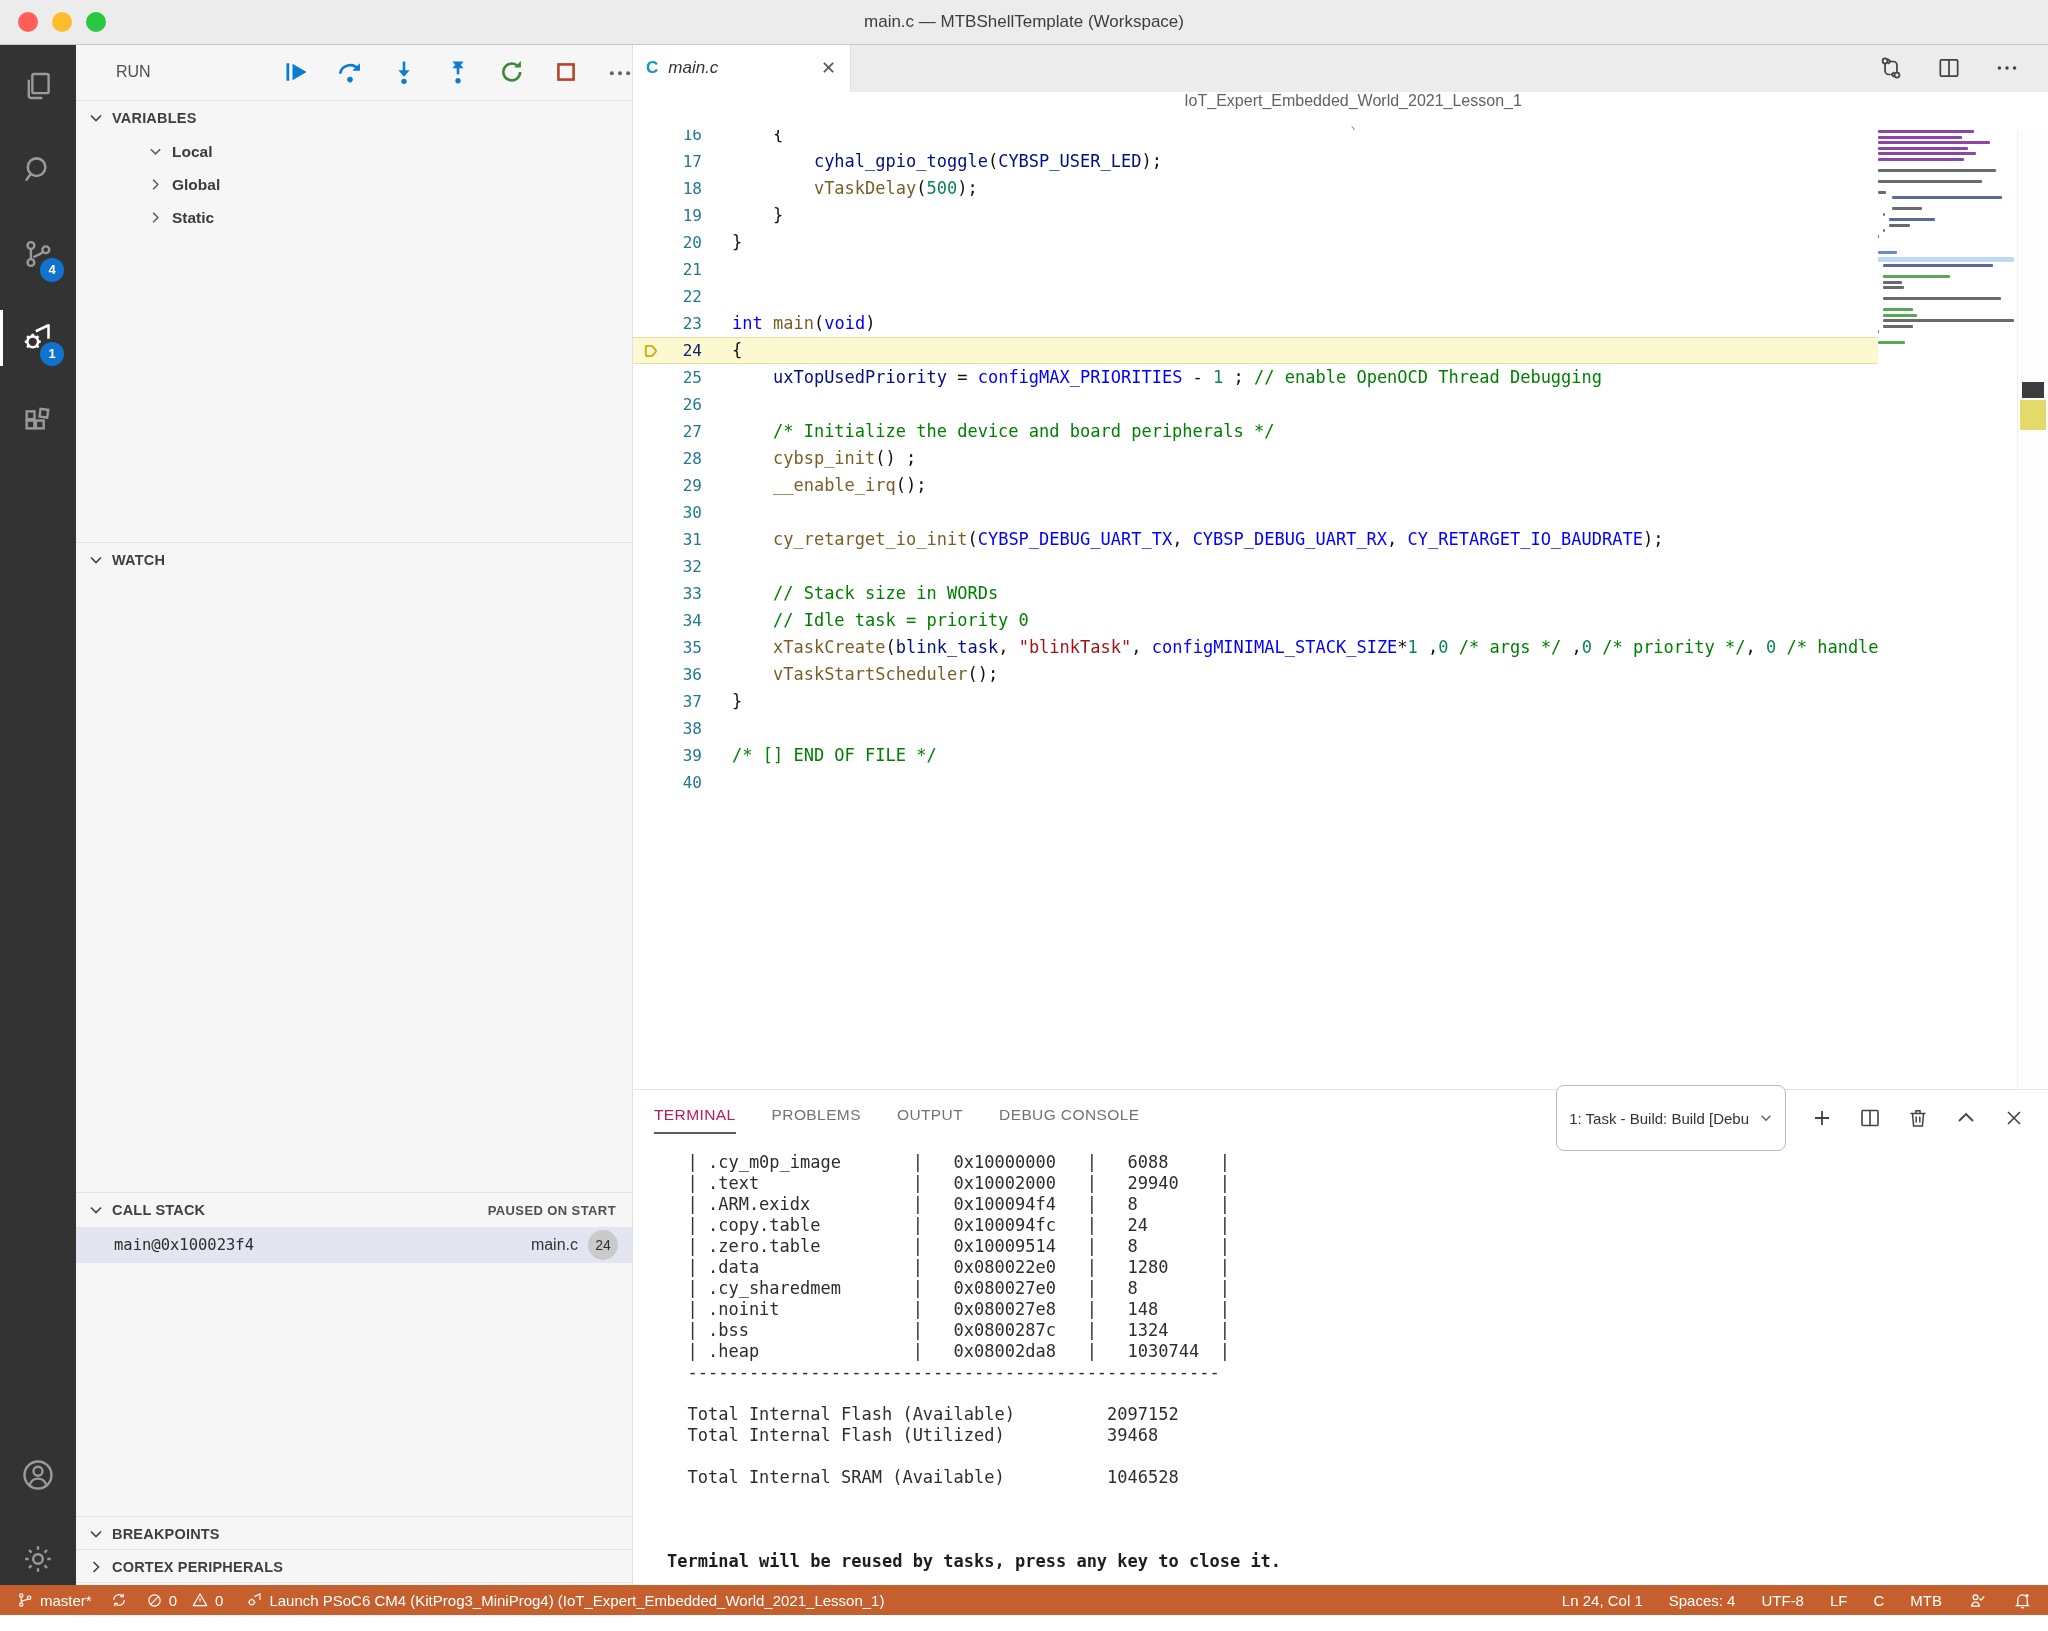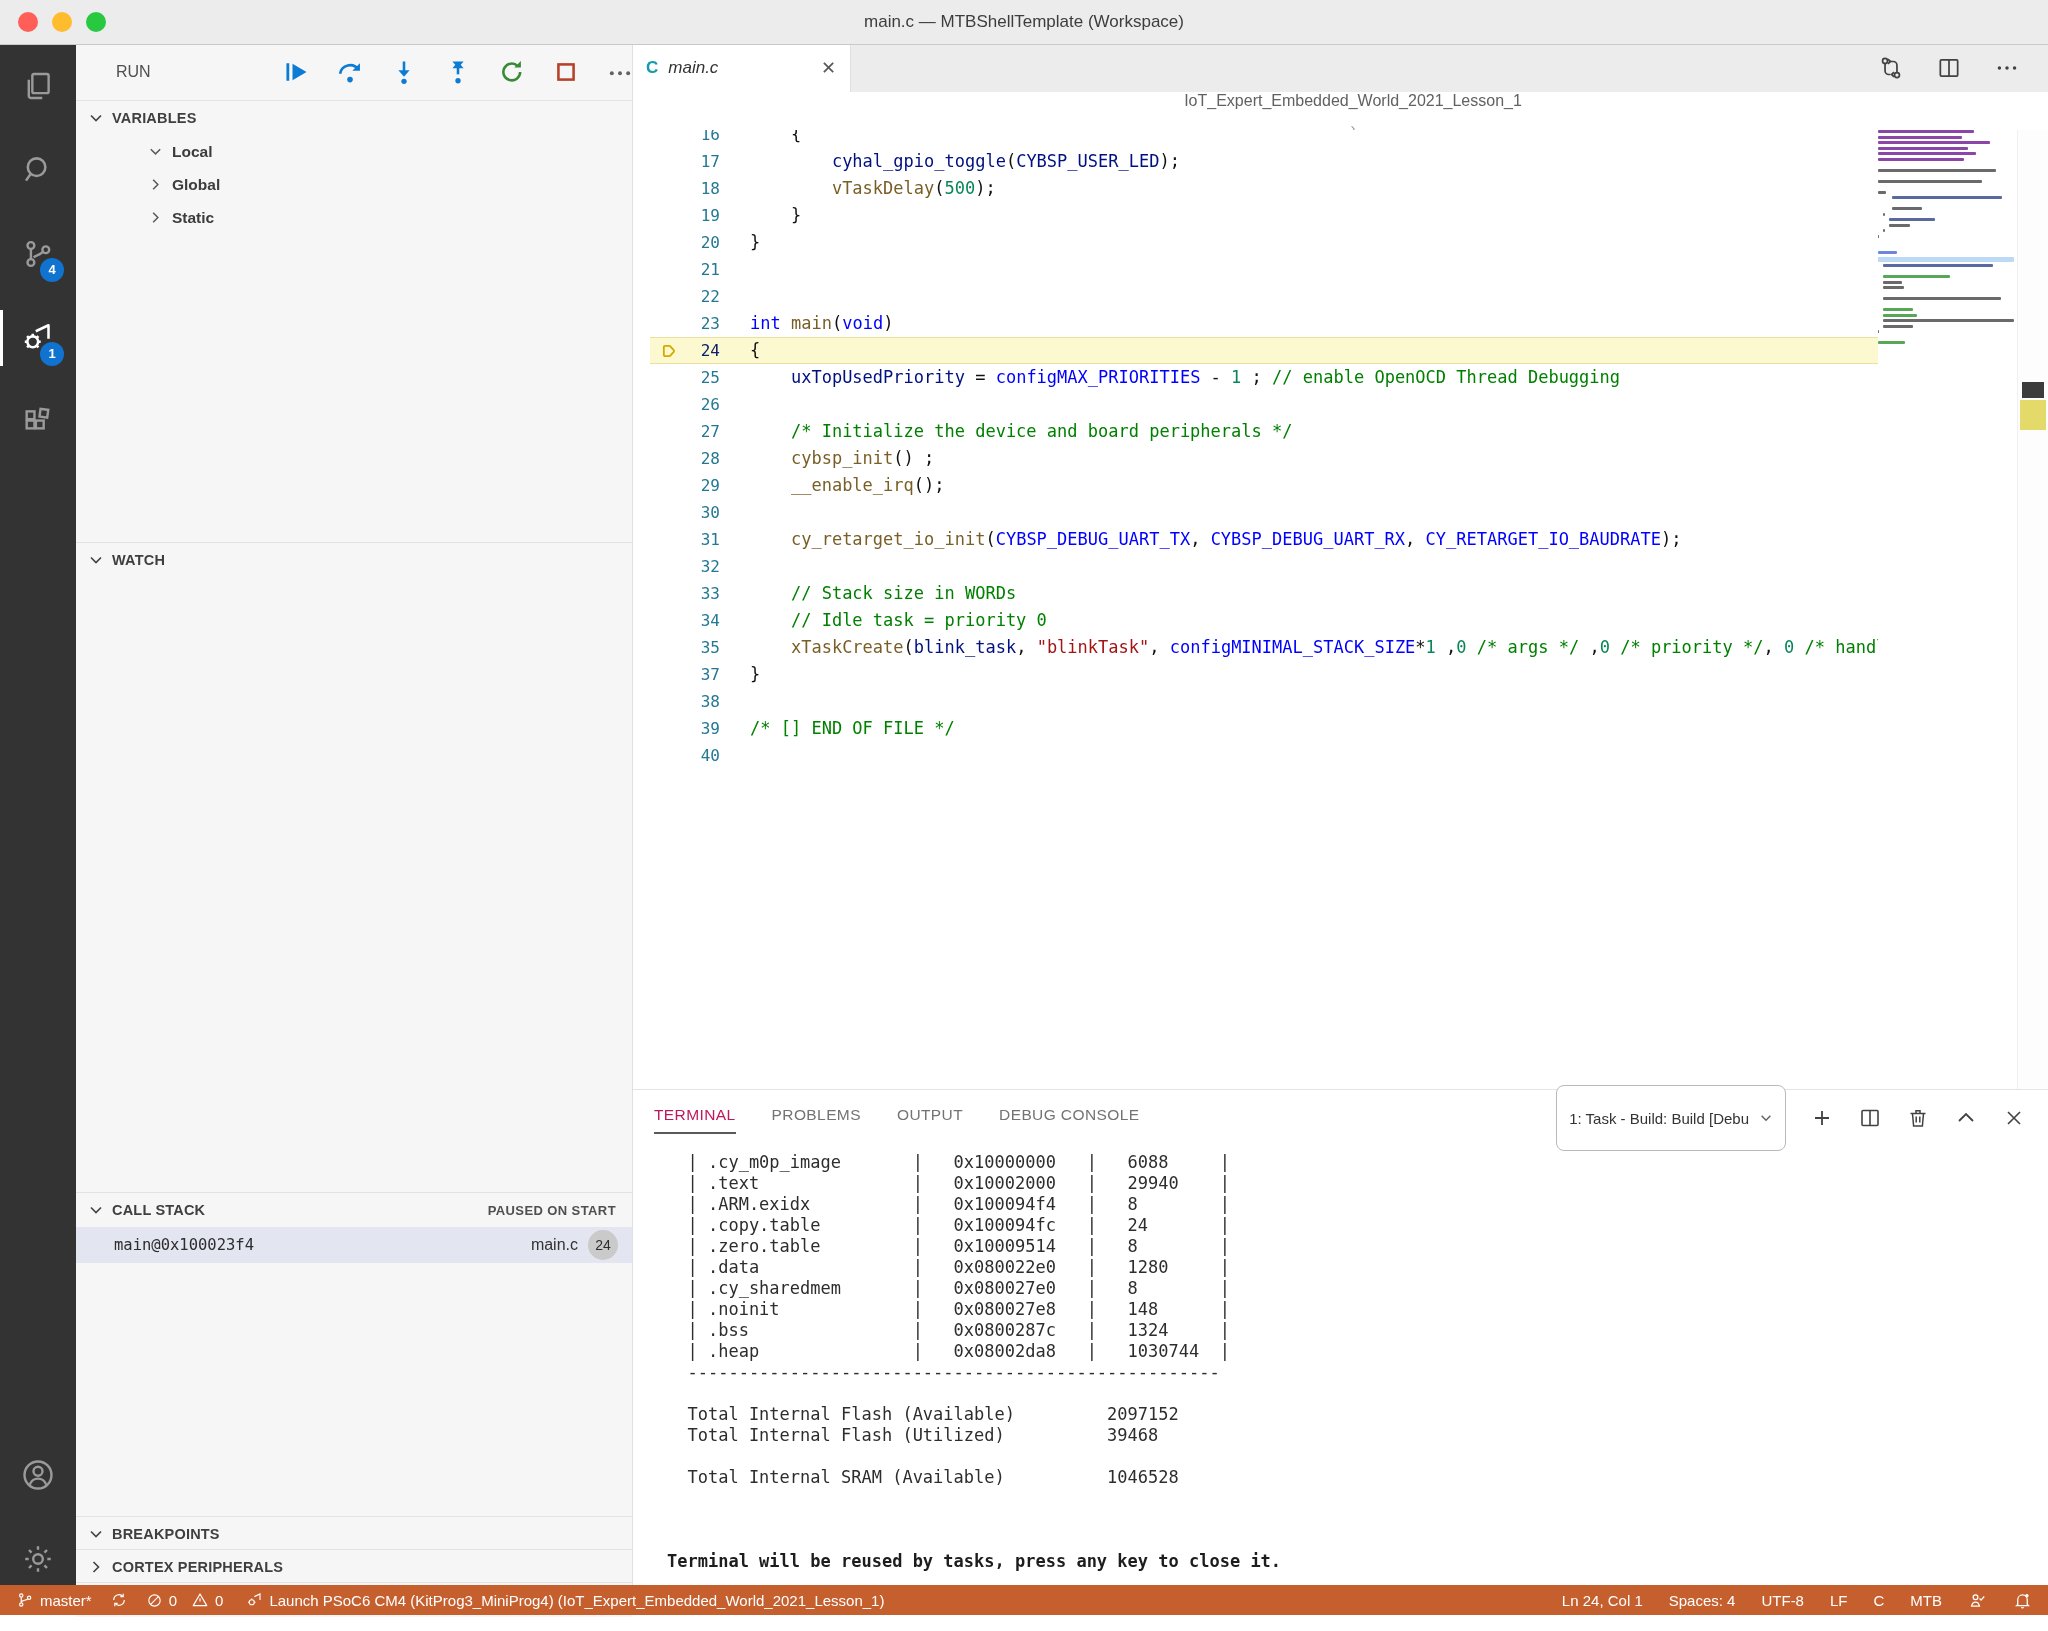--- a/index.html
+++ b/index.html
@@ -43,21 +43,21 @@
   .tabbar{position:absolute;top:0;left:0;right:0;height:48px;background:#ececec;display:flex;border-bottom:1px solid #e4e4e4;}
   .tab{width:190px;background:#ffffff;display:flex;align-items:center;padding:0 14px;gap:10px;border-right:1px solid #e0e0e0;}
   .tab-label{font-size:17px;font-style:italic;color:#333;}
   .tab-close{margin-left:auto;color:#5a5a5a;font-size:18px;}
   .cicon{font-weight:bold;font-size:17px;color:#149bab;font-family:"Liberation Sans",sans-serif;}
   .editor-actions{margin-left:auto;display:flex;align-items:center;gap:32px;padding-right:28px;color:#424242;}
   .breadcrumb{position:absolute;top:48px;left:0;right:0;height:38px;display:flex;align-items:center;
     padding-left:26px;font-size:16px;color:#616161;gap:9px;background:#fff;flex-direction:column;}
   .bc-sep{color:#9a9a9a;font-size:15px;}
   .code-area{position:absolute;top:86px;left:0;right:0;bottom:511px;overflow:hidden;background:#fff;}
-  .code-lines{margin-top:-9px;padding-left:18px;}
+  .code-lines{margin-top:-9px;}
   .code-line{height:27px;line-height:27px;display:flex;white-space:pre;
     font-family:"DejaVu Sans Mono",monospace;font-size:17px;color:#111;}
   .code-line.current{background:#fcf8cf;box-shadow:inset 0 1px 0 #e8e09f, inset 0 -1px 0 #e8e09f;}
   .gutter{width:100px;flex:none;text-align:right;padding-right:30px;box-sizing:border-box;
     color:#237893;font-size:16px;position:relative;}
   .gutter.active{color:#0b216f;}
   .pause-marker{position:absolute;left:10px;top:5px;}
   .ctext{flex:1;}
   .tk-pl{color:#111111;}.tk-kw{color:#0000ff;}.tk-fn{color:#795e26;}.tk-var{color:#001080;}
   .tk-mac{color:#0000ff;}.tk-num{color:#098658;}.tk-str{color:#a31515;}.tk-cm{color:#008000;}
@@ -373,20 +373,21 @@
         <div class="code-line"><span class="gutter">26</span><span class="ctext"></span></div>
         <div class="code-line"><span class="gutter">27</span><span class="ctext"><span class="tk-pl">    </span><span class="tk-cm">/* Initialize the device and board peripherals */</span></span></div>
         <div class="code-line"><span class="gutter">28</span><span class="ctext"><span class="tk-pl">    </span><span class="tk-fn">cybsp_init</span><span class="tk-pl">() ;</span></span></div>
         <div class="code-line"><span class="gutter">29</span><span class="ctext"><span class="tk-pl">    </span><span class="tk-fn">__enable_irq</span><span class="tk-pl">();</span></span></div>
         <div class="code-line"><span class="gutter">30</span><span class="ctext"></span></div>
         <div class="code-line"><span class="gutter">31</span><span class="ctext"><span class="tk-pl">    </span><span class="tk-fn">cy_retarget_io_init</span><span class="tk-pl">(</span><span class="tk-mac">CYBSP_DEBUG_UART_TX</span><span class="tk-pl">, </span><span class="tk-mac">CYBSP_DEBUG_UART_RX</span><span class="tk-pl">, </span><span class="tk-mac">CY_RETARGET_IO_BAUDRATE</span><span class="tk-pl">);</span></span></div>
         <div class="code-line"><span class="gutter">32</span><span class="ctext"></span></div>
         <div class="code-line"><span class="gutter">33</span><span class="ctext"><span class="tk-pl">    </span><span class="tk-cm">// Stack size in WORDs</span></span></div>
         <div class="code-line"><span class="gutter">34</span><span class="ctext"><span class="tk-pl">    </span><span class="tk-cm">// Idle task = priority 0</span></span></div>
         <div class="code-line"><span class="gutter">35</span><span class="ctext"><span class="tk-pl">    </span><span class="tk-fn">xTaskCreate</span><span class="tk-pl">(</span><span class="tk-var">blink_task</span><span class="tk-pl">, </span><span class="tk-str">"blinkTask"</span><span class="tk-pl">, </span><span class="tk-mac">configMINIMAL_STACK_SIZE</span><span class="tk-pl">*</span><span class="tk-num">1</span><span class="tk-pl"> ,</span><span class="tk-num">0</span><span class="tk-pl"> </span><span class="tk-cm">/* args */</span><span class="tk-pl"> ,</span><span class="tk-num">0</span><span class="tk-pl"> </span><span class="tk-cm">/* priority */</span><span class="tk-pl">, </span><span class="tk-num">0</span><span class="tk-pl"> </span><span class="tk-cm">/* handle */</span><span class="tk-pl">);</span></span></div>
+        <div class="code-line"><span class="gutter">36</span><span class="ctext"><span class="tk-pl">    </span><span class="tk-fn">vTaskStartScheduler</span><span class="tk-pl">();</span></span></div>
         <div class="code-line"><span class="gutter">37</span><span class="ctext"><span class="tk-pl">}</span></span></div>
         <div class="code-line"><span class="gutter">38</span><span class="ctext"></span></div>
         <div class="code-line"><span class="gutter">39</span><span class="ctext"><span class="tk-cm">/* [] END OF FILE */</span></span></div>
         <div class="code-line"><span class="gutter">40</span><span class="ctext"></span></div>
       </div>
   </div>
 
   <div class="minimap">
       <div class="mm-bar" style="margin-left: 0px; width: 96px; background: rgb(139, 70, 168);"></div>
       <div class="mm-bar" style="margin-left: 0px; width: 84px; background: rgb(139, 70, 168);"></div>

